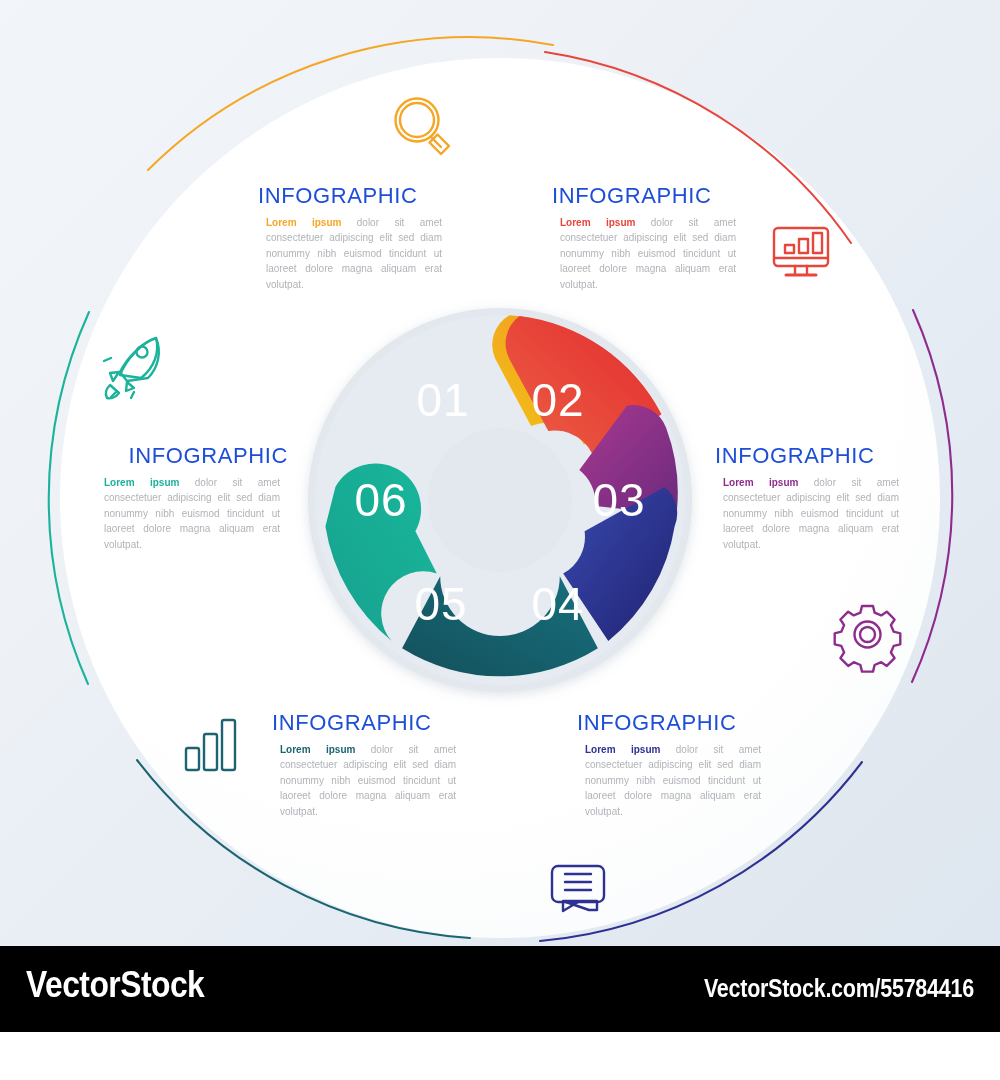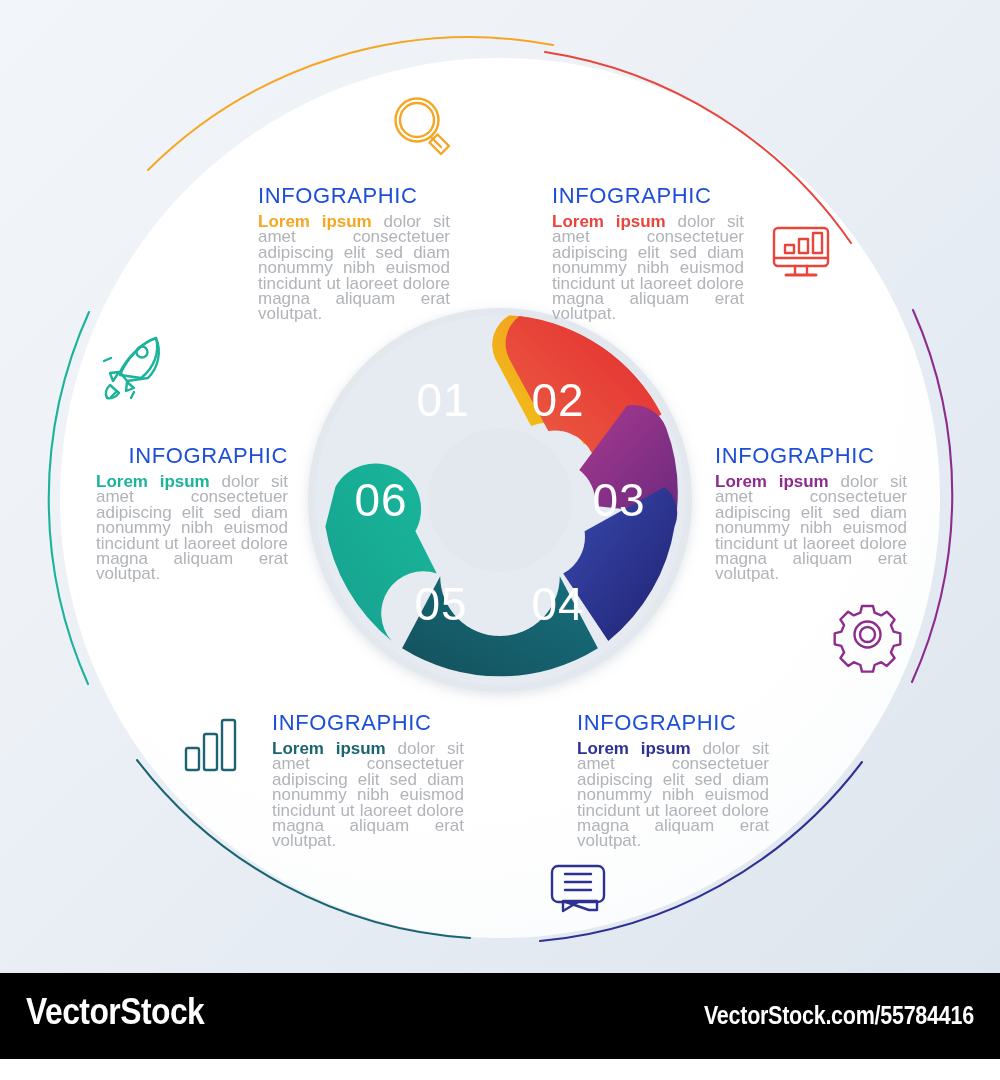--- a/index.html
+++ b/index.html
@@ -24,31 +24,31 @@
   
   .layer{position:absolute;left:0;top:0;width:1000px;height:994px;}
 
   
   .tblock{position:absolute;}
   .tblock .ttl{
     font-size:22px;letter-spacing:.6px;color:#1d4ed8;font-weight:400;
     margin:0 0 7px 0;line-height:1;
   }
   .tblock .body{
-    font-size:17px;line-height:15.4px;color:#b0b3b8;
+    font-size:10px;line-height:15.4px;color:#b0b3b8;
     text-align:justify;text-justify:inter-word;
-    margin:0;
+    margin:8px;
   }
   .tblock .body .lead{font-weight:700;}
   .tblock.ra .ttl{text-align:right;}
   .tblock.ra .body{text-align:justify;}
 
   
   .footer{
-    position:absolute;left:0;top:973px;width:1000px;height:86px;background:#000;
+    position:absolute;left:0;top:946px;width:1000px;height:86px;background:#000;
   }
   .footer .brand{
     position:absolute;left:26px;top:18px;
     font-family:"Liberation Sans", sans-serif;
     font-weight:700;font-size:37px;color:#fff;letter-spacing:-.6px;
     transform:scaleX(.86);transform-origin:left center;
   }
   .footer .url{
     position:absolute;right:26px;top:28px;
     font-family:"Liberation Sans", sans-serif;

